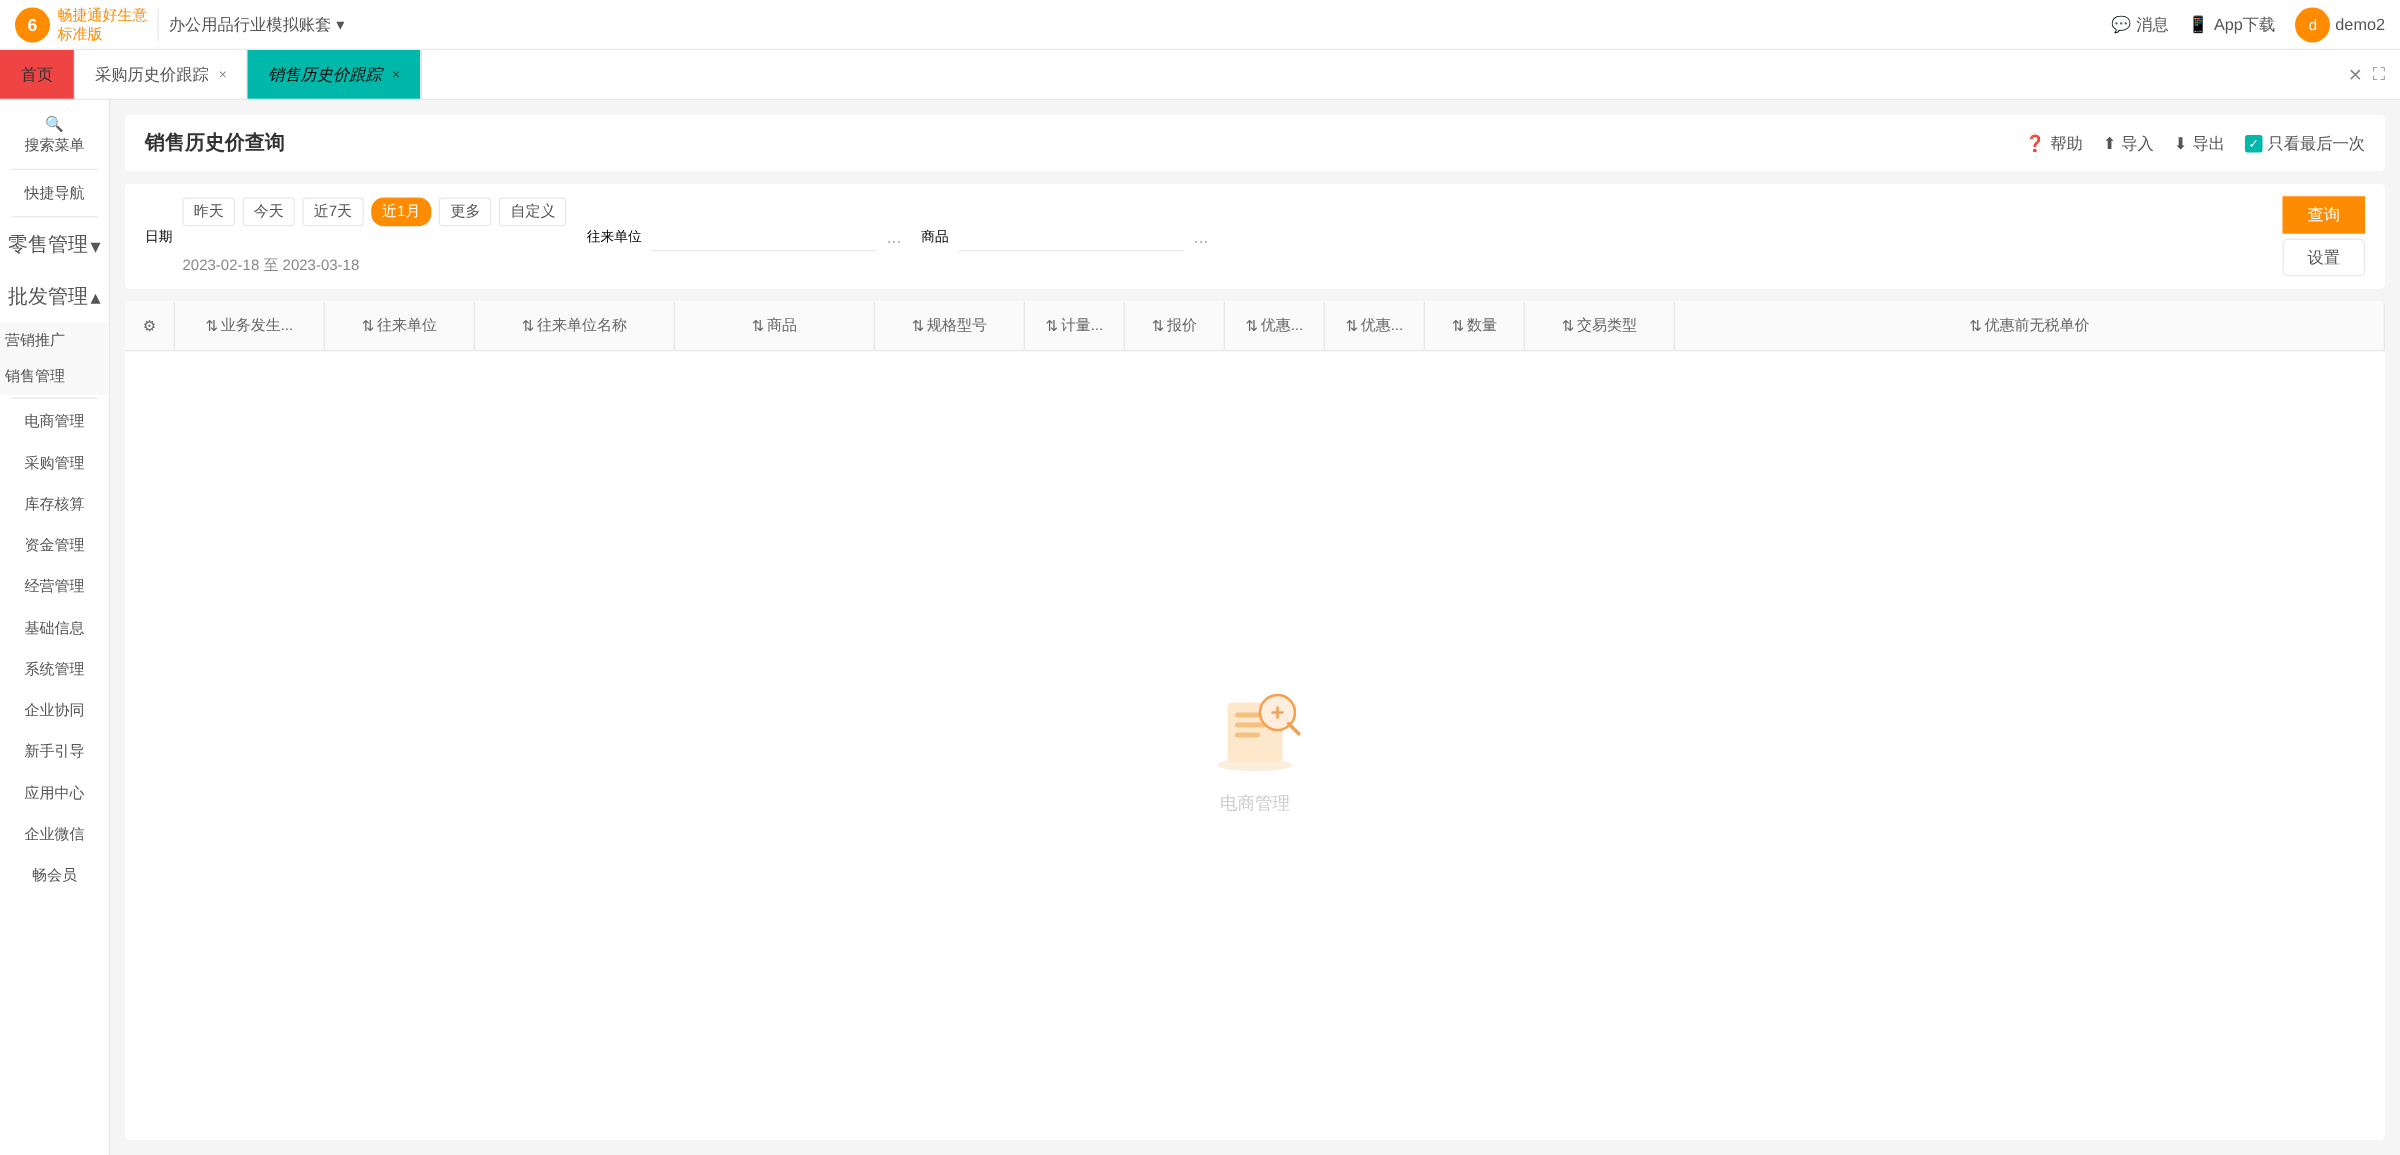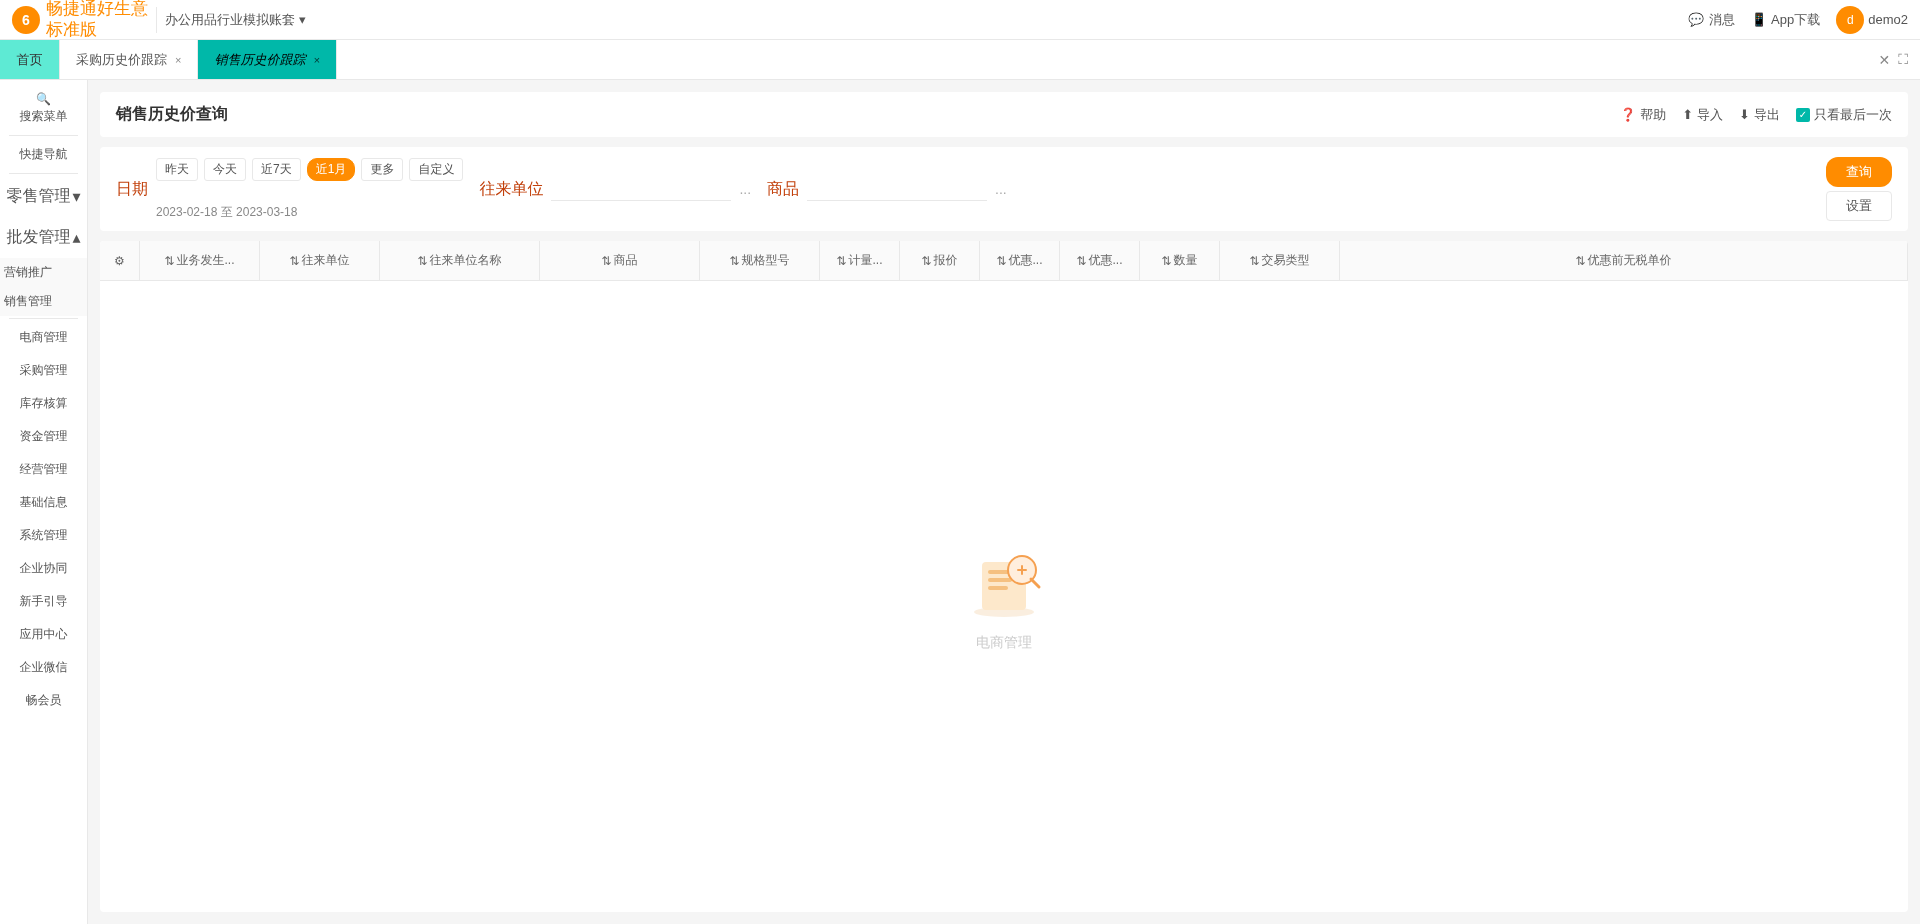--- a/index.html
+++ b/index.html
@@ -3,29 +3,29 @@
   <meta charset="utf-8">
   <style>
     * { margin: 0; padding: 0; box-sizing: border-box; }
     body { font-family: 'Microsoft YaHei', Arial, sans-serif; font-size: 13px; background: #f5f5f5; color: #333; width: 1920px; height: 924px; overflow: hidden; display: flex; flex-direction: column; }
 
     
     .top-bar { height: 40px; background: #fff; border-bottom: 1px solid #e8e8e8; display: flex; align-items: center; padding: 0 12px; justify-content: space-between; flex-shrink: 0; }
     .top-bar-left { display: flex; align-items: center; gap: 8px; }
     .logo-area { display: flex; align-items: center; gap: 6px; }
     .logo-icon { width: 28px; height: 28px; background: #ff8c00; border-radius: 50%; display: flex; align-items: center; justify-content: center; color: #fff; font-size: 14px; font-weight: bold; }
-    .logo-text { font-size: 17px; color: #ff8c00; line-height: 1.2; }
+    .logo-text { font-size: 12px; color: #ff8c00; line-height: 1.2; }
     .app-selector { display: flex; align-items: center; gap: 4px; padding: 4px 8px; border-left: 1px solid #e8e8e8; color: #555; font-size: 13px; cursor: pointer; }
     .top-bar-right { display: flex; align-items: center; gap: 16px; color: #555; font-size: 13px; }
     .top-bar-right .icon-btn { display: flex; align-items: center; gap: 4px; cursor: pointer; }
 
     
     .tabs-bar { height: 40px; background: #fff; border-bottom: 1px solid #e8e8e8; display: flex; align-items: stretch; flex-shrink: 0; }
     .tab { display: flex; align-items: center; padding: 0 16px; gap: 6px; cursor: pointer; border-right: 1px solid #e8e8e8; color: #555; font-size: 13px; white-space: nowrap; }
-    .tab.home { background: #5eead4; color: #333; min-width: 60px; justify-content: center; }
+    .tab.home { background: #ef4444; color: #333; min-width: 60px; justify-content: center; }
     .tab.active { background: #00b8a9; color: #000000; font-style: italic; }
     .tab .close-x { font-size: 11px; opacity: 0.7; cursor: pointer; margin-left: 2px; }
     .tabs-right { margin-left: auto; display: flex; align-items: center; padding: 0 12px; gap: 8px; }
     .tab-window-btn { cursor: pointer; color: #888; font-size: 14px; }
 
     
     .main-layout { display: flex; flex: 1; overflow: hidden; }
 
     
     .sidebar { width: 88px; background: #fff; border-right: 1px solid #e8e8e8; display: flex; flex-direction: column; align-items: center; padding-top: 4px; overflow-y: auto; flex-shrink: 0; }
@@ -41,30 +41,30 @@
     .page-header { background: #fff; padding: 12px 16px; display: flex; align-items: center; justify-content: space-between; margin-bottom: 10px; border-radius: 4px; }
     .page-title { font-size: 16px; font-weight: bold; color: #333; }
     .page-header-actions { display: flex; align-items: center; gap: 16px; color: #555; font-size: 13px; }
     .page-header-actions .action-btn { display: flex; align-items: center; gap: 4px; cursor: pointer; }
     .checkbox-label { display: flex; align-items: center; gap: 4px; cursor: pointer; }
     .checkbox-checked { width: 14px; height: 14px; background: #00b8a9; border-radius: 2px; display: flex; align-items: center; justify-content: center; color: #fff; font-size: 10px; }
 
     
     .filter-bar { background: #fff; padding: 10px 16px; margin-bottom: 10px; border-radius: 4px; display: flex; align-items: center; gap: 16px; flex-wrap: wrap; }
     .filter-group { display: flex; align-items: center; gap: 8px; }
-    .filter-label { color: #c2410c; font-size: 16px; white-space: nowrap; }
+    .filter-label { color: #000000; font-size: 11px; white-space: nowrap; }
     .date-filters { display: flex; flex-direction: column; gap: 4px; }
     .date-btns { display: flex; align-items: flex-end; gap: 6px; }
     .date-btn { padding: 2px 8px; border: 1px solid #e8e8e8; border-radius: 3px; cursor: pointer; font-size: 12px; color: #555; background: #fff; }
     .date-btn.active { background: #ff8c00; color: #fff; border-color: #ff8c00; border-radius: 10px; }
     .date-range { font-size: 12px; color: #888; margin-top: 19px; }
     .filter-input-group { display: flex; align-items: center; gap: 8px; }
     .filter-input { border: none; border-bottom: 1px solid #e8e8e8; padding: 4px 8px; font-size: 12px; color: #333; min-width: 180px; outline: none; background: transparent; }
     .filter-dots { color: #aaa; font-size: 14px; cursor: pointer; }
-    .query-btn { background: #ff8c00; color: #fff; border: none; padding: 6px 20px; border-radius: 12px; cursor: pointer; font-size: 13px; }
+    .query-btn { background: #ff8c00; color: #fff; border: none; padding: 6px 20px; border-radius: 0; cursor: pointer; font-size: 13px; }
     .settings-btn { background: #fff; color: #555; border: 1px solid #e8e8e8; padding: 5px 16px; border-radius: 4px; cursor: pointer; font-size: 13px; }
     .btn-group-right { display: flex; flex-direction: column; gap: 4px; margin-left: auto; }
 
     
     .table-area { background: #fff; border-radius: 4px; flex: 1; overflow: hidden; display: flex; flex-direction: column; }
     .table-header { display: flex; align-items: center; background: #fafafa; border-bottom: 1px solid #e8e8e8; height: 40px; }
     .th { display: flex; align-items: center; justify-content: center; padding: 0 8px; font-size: 12px; color: #666; border-right: 1px solid #e8e8e8; white-space: nowrap; gap: 2px; height: 100%; }
     .th-settings { width: 40px; flex-shrink: 0; justify-content: center; }
     .th-date { width: 120px; }
     .th-unit-code { width: 120px; }

